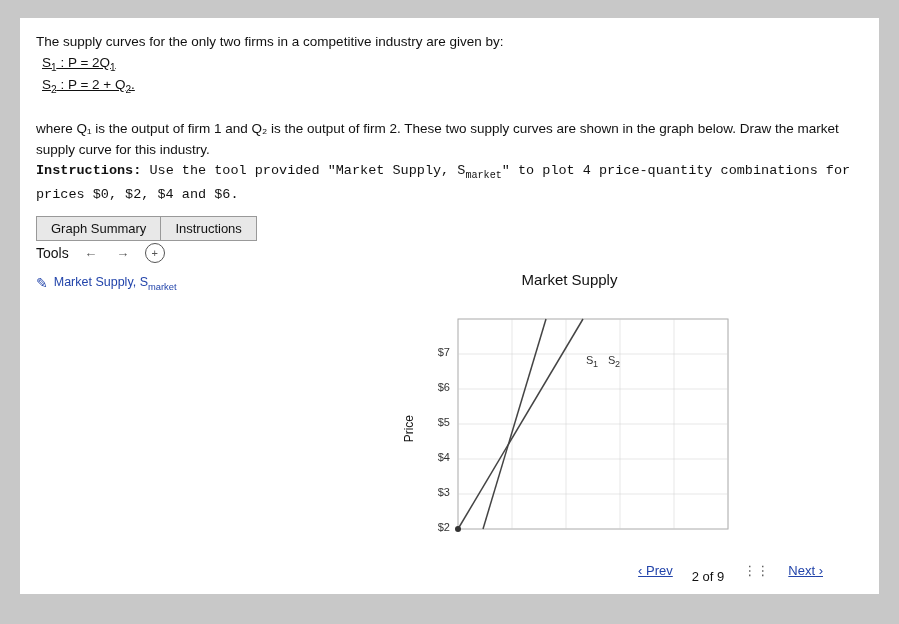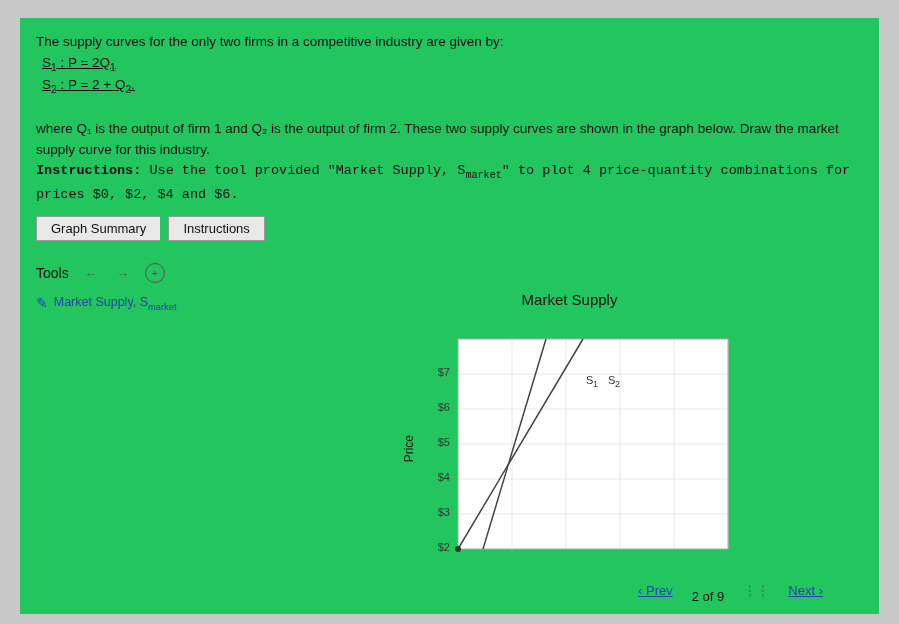--- a/index.html
+++ b/index.html
@@ -6,21 +6,21 @@
     body {
       font-family: Arial, sans-serif;
       background: #c8c8c8;
       width: 899px;
       min-height: 624px;
       padding: 18px 20px;
       font-size: 14px;
       color: #111;
     }
     .content-area {
-      background: #22c55e;
+      background: #ffffff;
       padding: 14px 16px 10px 16px;
     }
     .problem-text {
       font-size: 13.5px;
       line-height: 1.55;
       margin-bottom: 10px;
     }
     .problem-text .eq {
       display: block;
       margin-left: 6px;
@@ -29,22 +29,22 @@
     .problem-text .instructions-line {
       font-weight: bold;
       color: #111;
       font-family: Liberation Mono, monospace;
     }
     .instructions-line span.normal {
       font-weight: normal;
     }
     .tabs-row {
       display: flex;
-      gap: 8px;
-      margin-bottom: 22px;
+      gap: 0;
+      margin-bottom: 2px;
       margin-top: 4px;
     }
     .tab-btn {
       border: 1px solid #999;
       background: #e8e8e8;
       padding: 4px 14px;
       font-size: 13px;
       cursor: pointer;
       color: #111;
     }

